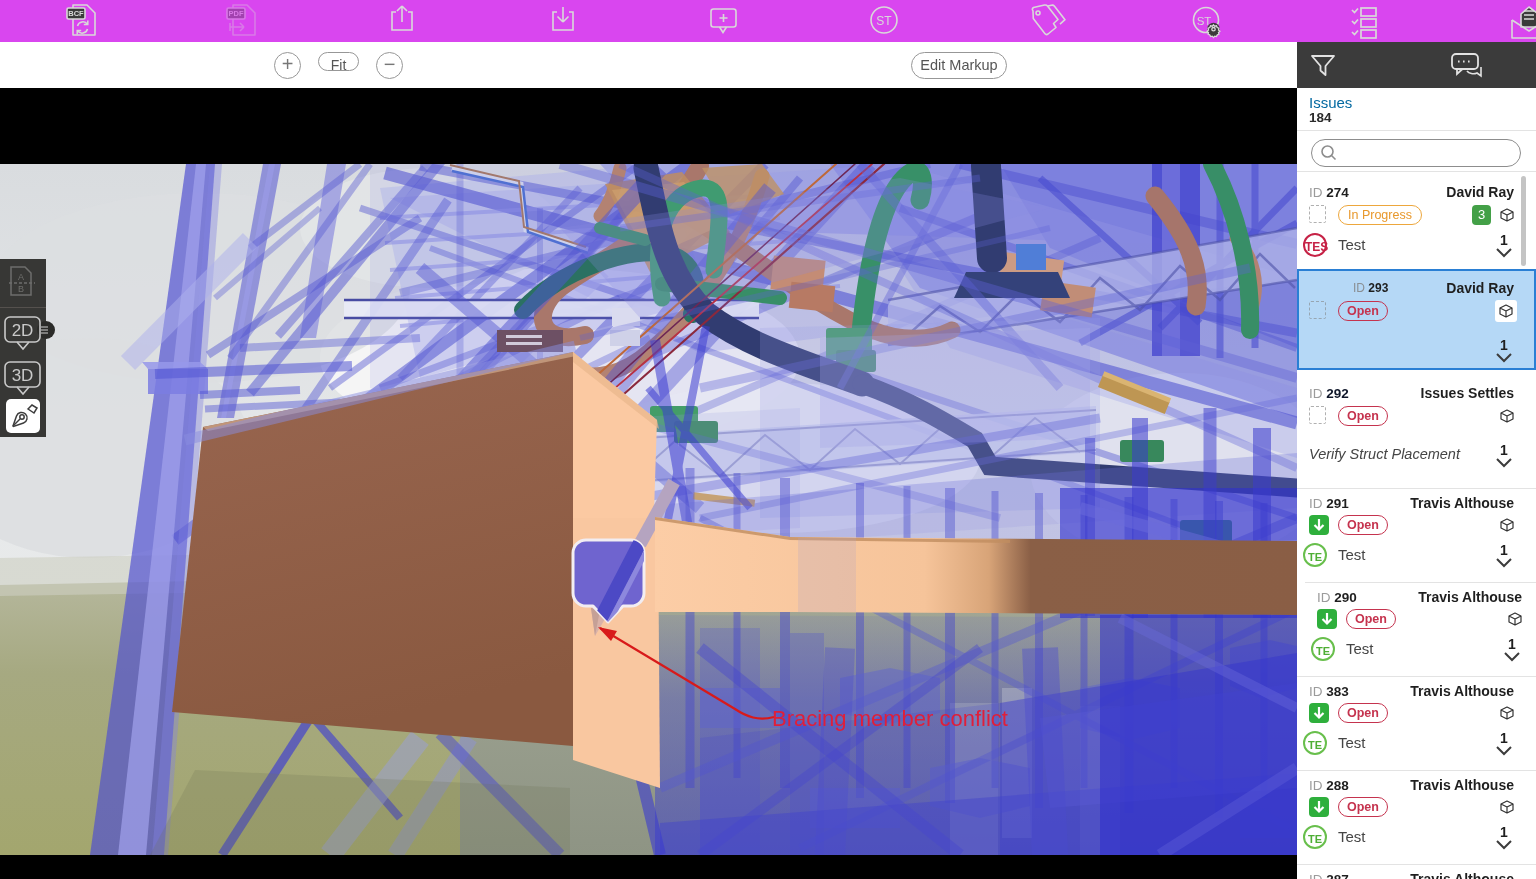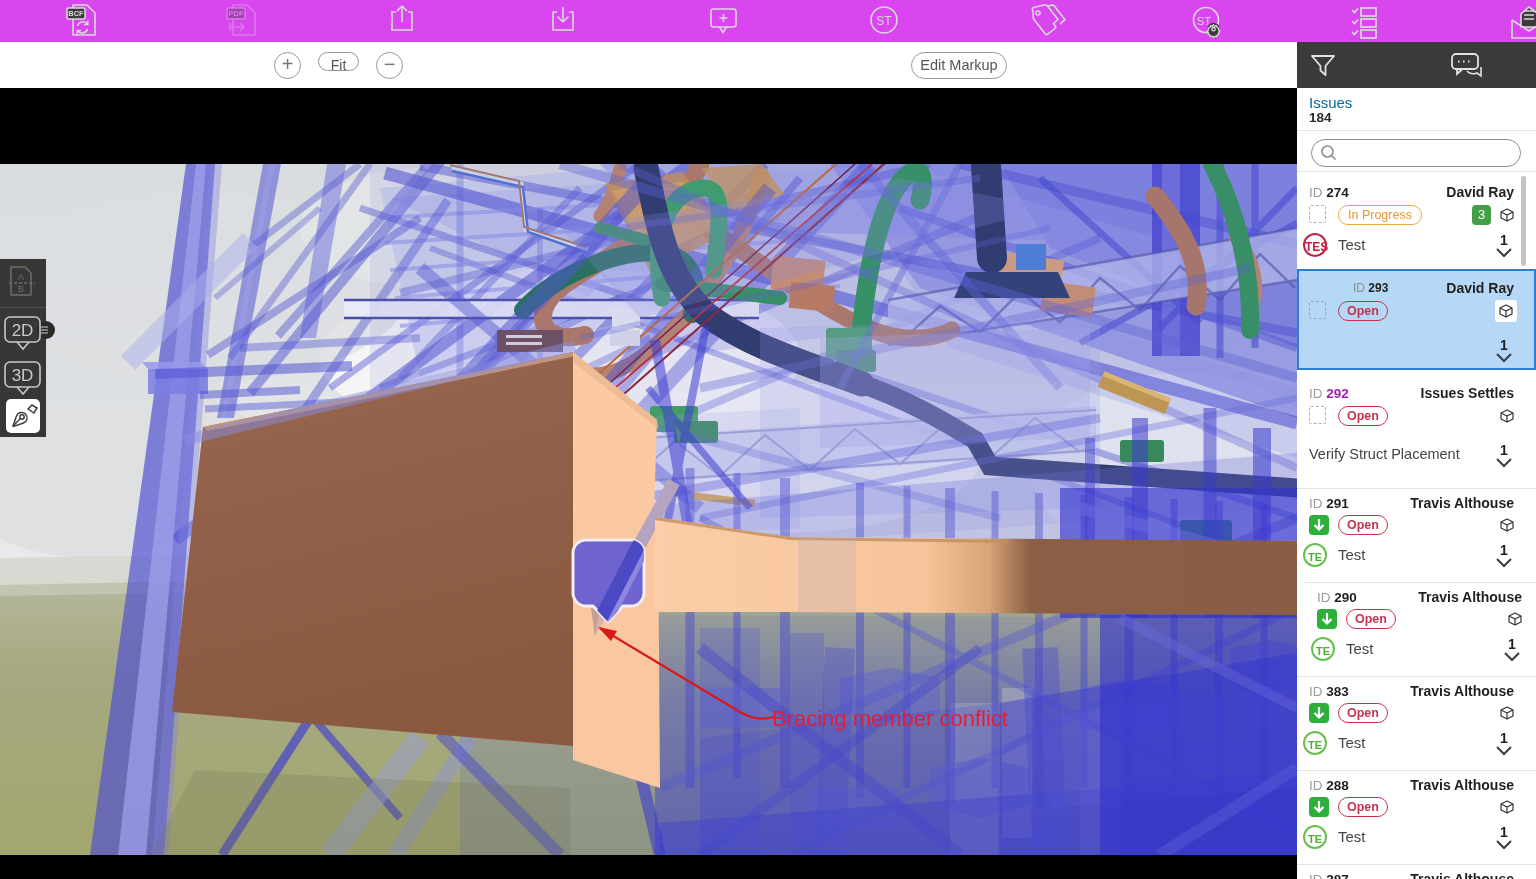--- a/index.html
+++ b/index.html
@@ -532,28 +532,28 @@
     <svg class="abs" style="right:20px; top:32px;" width="16" height="16" viewBox="0 0 24 24" fill="none" stroke="#333" stroke-width="1.8">
         <path d="M12 3 L21 7.5 L21 16.5 L12 21 L3 16.5 L3 7.5 Z M3 7.5 L12 12 L21 7.5 M12 12 L12 21" stroke-linejoin="round"></path>
       </svg>
     <div class="abs" style="left:198px; top:66px; width:14px; font-size:14px; font-weight:bold; color:#1f1f1f; text-align:center;">1</div>
     <svg class="abs" style="left:197px; top:82px;" width="16" height="10" viewBox="0 0 16 10" fill="none" stroke="#3c3c3c" stroke-width="2">
         <path d="M1 1 L8 8 L15 1"></path>
       </svg>
   </div>
 
   <div class="abs" style="left:0; top:282px; width:239px; height:118px;">
-    <div class="abs" style="left:12px; top:16px; font-size:13.5px; color:#9b9b9b;">ID <span style="color:#a21caf;font-weight:bold;">292</span></div>
+    <div class="abs" style="left:12px; top:16px; font-size:13.5px; color:#9b9b9b;">ID <span style="color:#0f172a;font-weight:bold;">292</span></div>
     <div class="abs" style="right:22px; top:15px; font-size:14px; font-weight:bold; color:#1f1f1f;">Issues Settles</div>
     <div class="abs" style="left:12px; top:36px; width:17px; height:18px; border:1.5px dashed #b0b0b0; border-radius:2px;"></div>
     <div class="abs" style="left:41px; top:36px; height:20px; padding:0 8px; border:1.5px solid #c5334e; border-radius:11px; color:#c5334e; font-size:12.5px; line-height:18px; font-weight:bold;">Open</div>
     <svg class="abs" style="right:21px; top:38px;" width="16" height="16" viewBox="0 0 24 24" fill="none" stroke="#333" stroke-width="1.8">
         <path d="M12 3 L21 7.5 L21 16.5 L12 21 L3 16.5 L3 7.5 Z M3 7.5 L12 12 L21 7.5 M12 12 L12 21" stroke-linejoin="round"></path>
       </svg>
-    <div class="abs" style="left:12px; top:76px; font-size:14.5px; color:#454545;">Verify Struct Placement</div>
+    <div class="abs" style="left:12px; top:76px; font-size:14.5px; color:#454545;font-style:italic;">Verify Struct Placement</div>
     <div class="abs" style="left:200px; top:72px; width:14px; font-size:14px; font-weight:bold; color:#1f1f1f; text-align:center;">1</div>
     <svg class="abs" style="left:199px; top:88px;" width="16" height="10" viewBox="0 0 16 10" fill="none" stroke="#3c3c3c" stroke-width="2">
         <path d="M1 1 L8 8 L15 1"></path>
       </svg>
   </div>
 
   <div class="abs" style="left:0; top:400px; width:239px; height:94px; border-top:1px solid #e3e3e3;">
     <div class="abs" style="left:12px; top:7px; font-size:13.5px; color:#9b9b9b;">ID <span style="color:#1f1f1f;font-weight:bold;">291</span></div>
     <div class="abs" style="right:22px; top:6px; font-size:14px; font-weight:bold; color:#1f1f1f;">Travis Althouse</div>
     <div class="abs" style="left:12px; top:26px; width:20px; height:20px; background:#2eaf3c; border-radius:4px;"></div>

